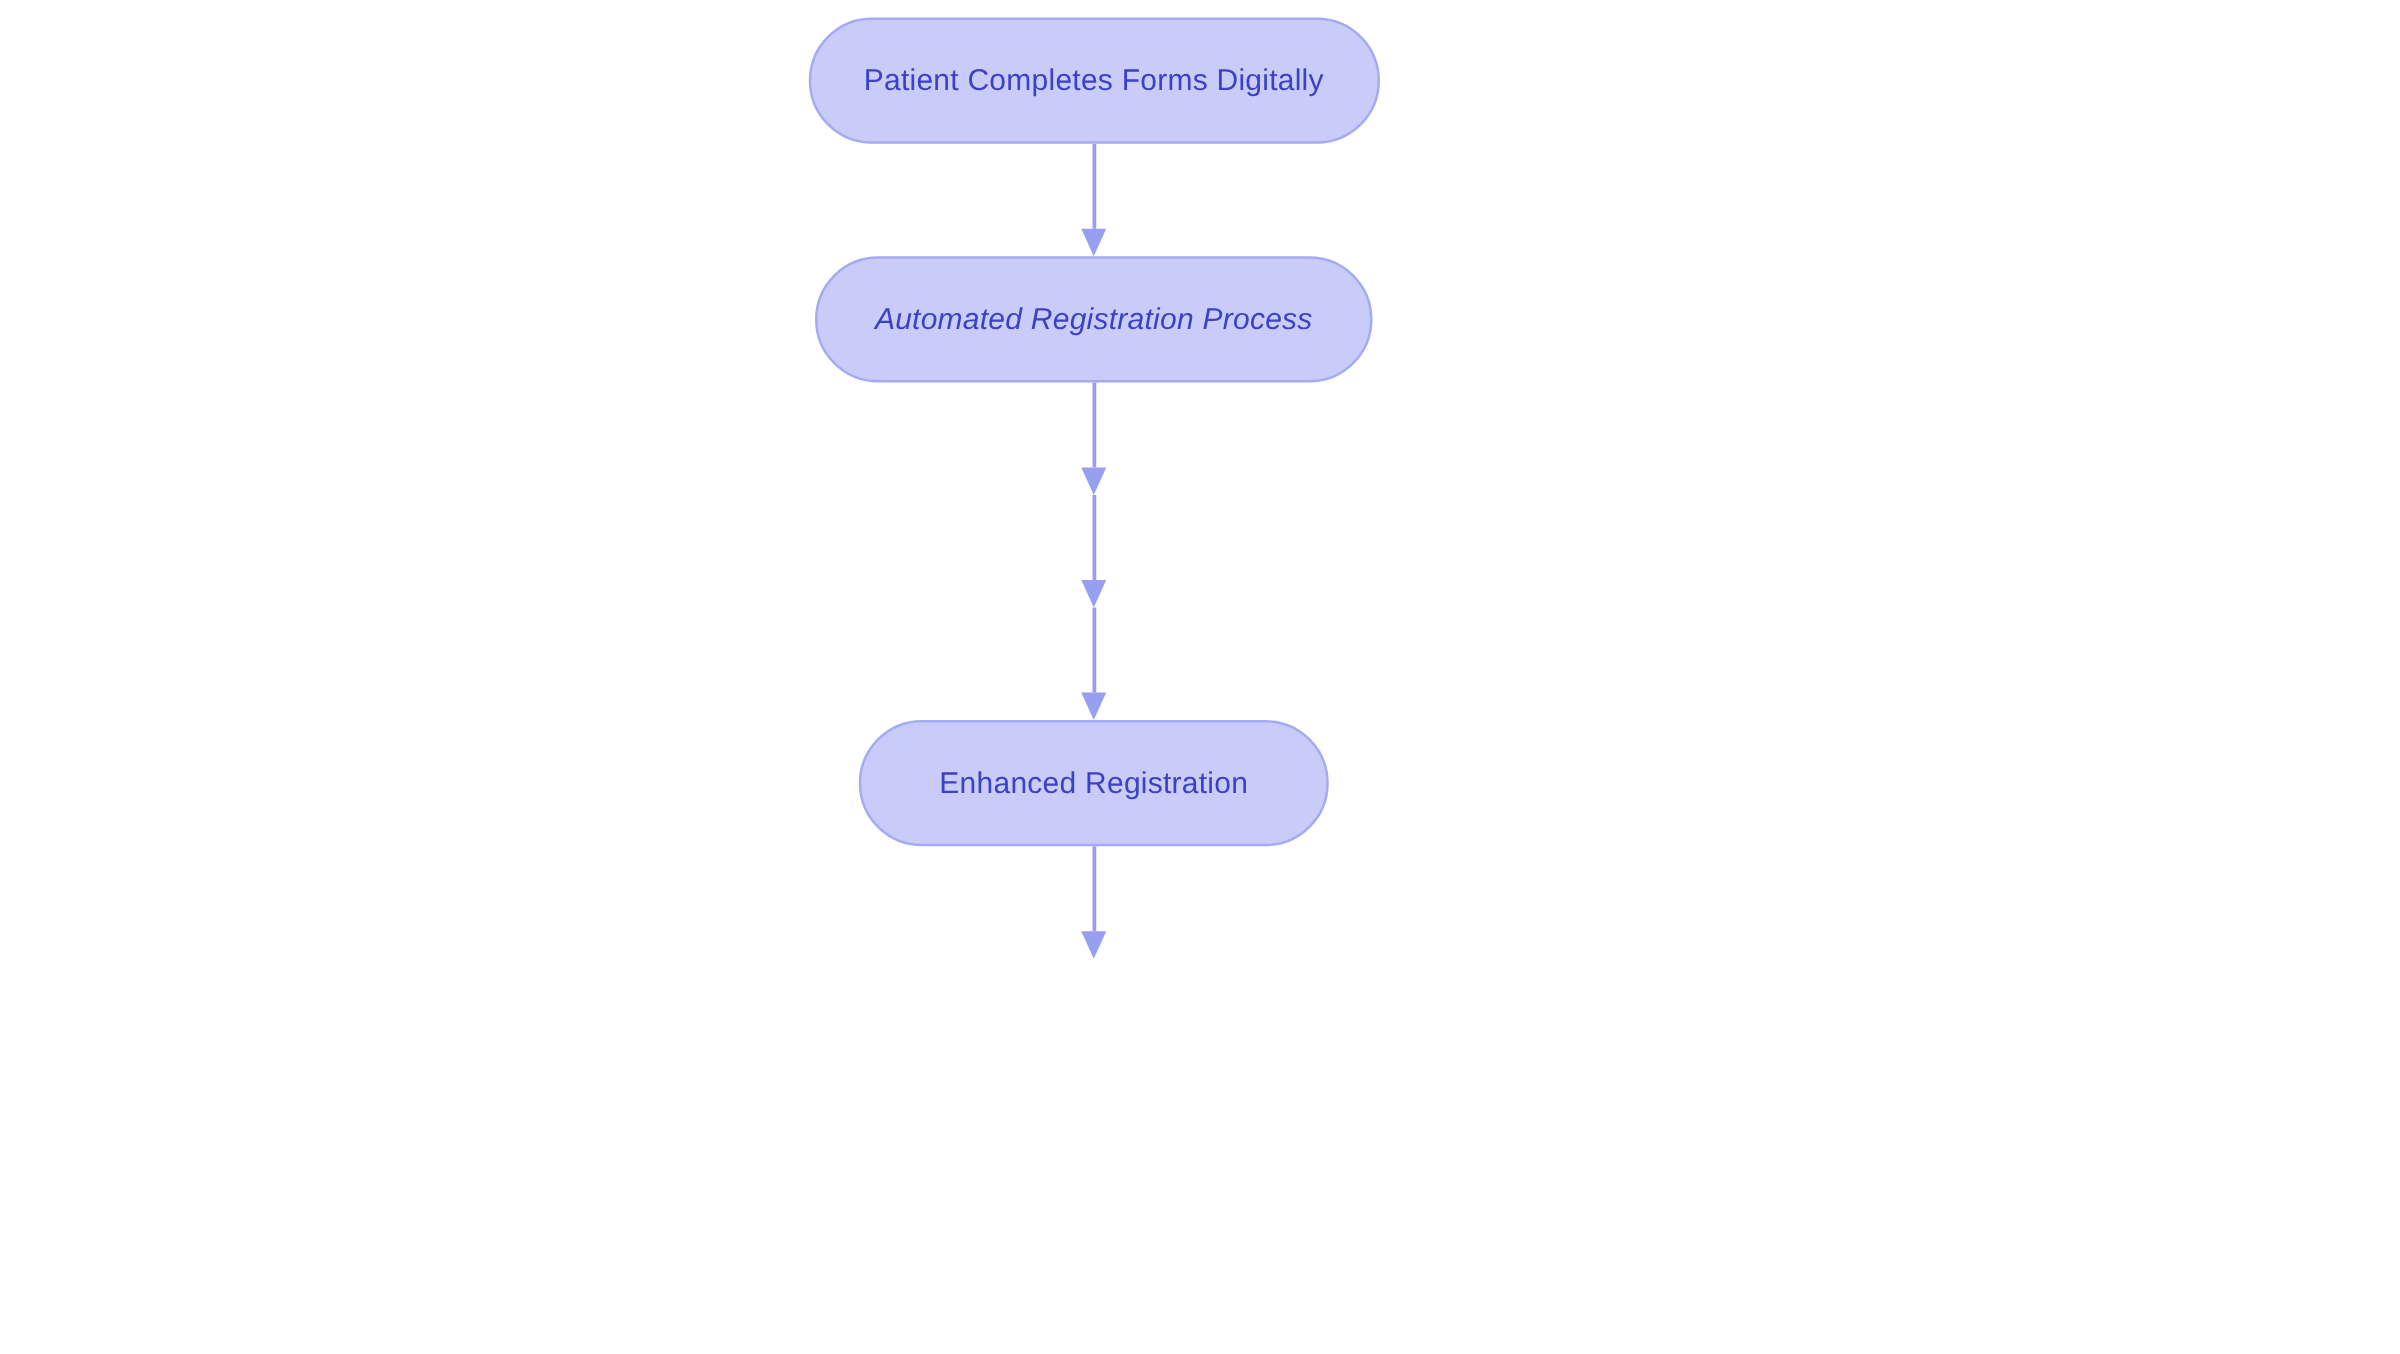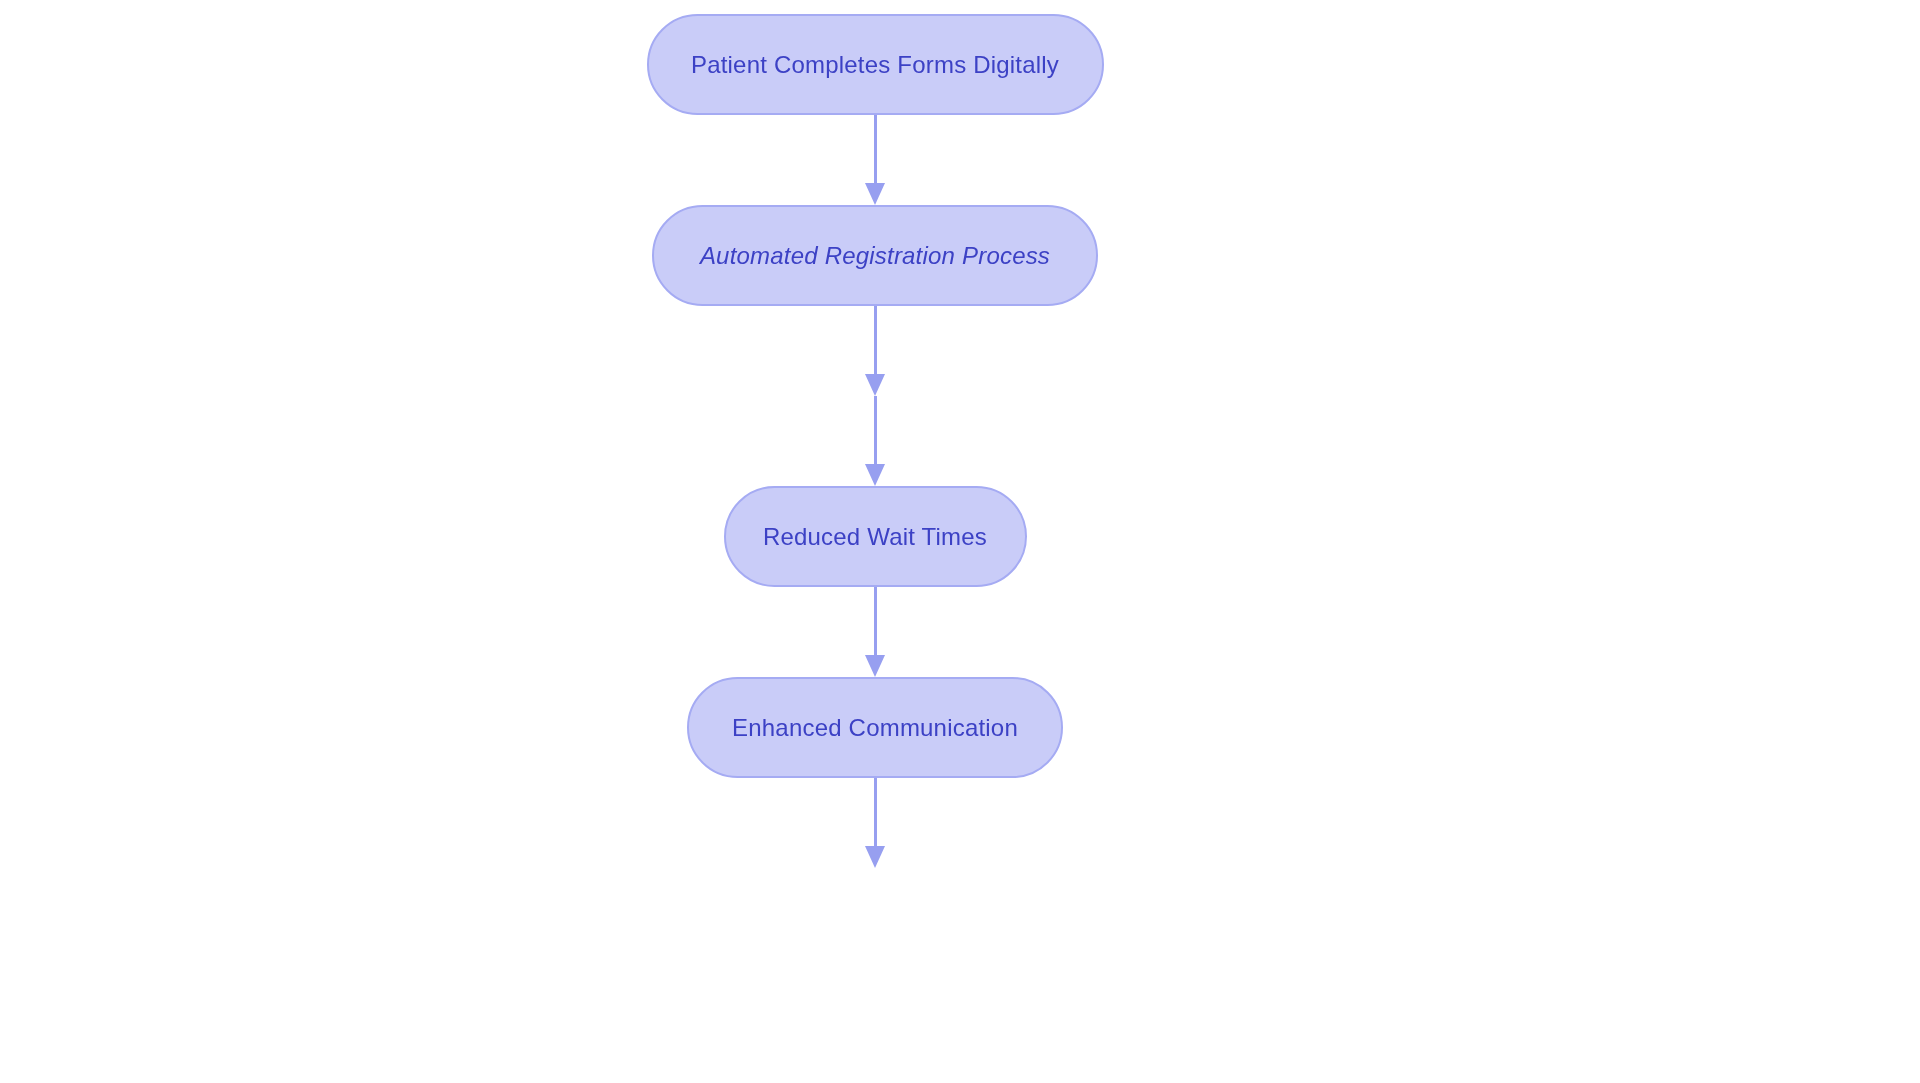--- a/index.html
+++ b/index.html
@@ -90,31 +90,28 @@
       <div class="line"></div>
       <div class="head"></div>
     </div>
 
 
     <div class="arrow">
       <div class="line"></div>
       <div class="head"></div>
     </div>
 
-    <div class="node n4">
-      <span>Reduced Wait Times</span>
-    </div>
 
     <div class="arrow">
       <div class="line"></div>
       <div class="head"></div>
     </div>
 
     <div class="node n5">
-      <span>Enhanced Communication</span>
+      <span>Enhanced Registration</span>
     </div>
 
     <div class="arrow">
       <div class="line"></div>
       <div class="head"></div>
     </div>
 
 
   </div>
 </div>

